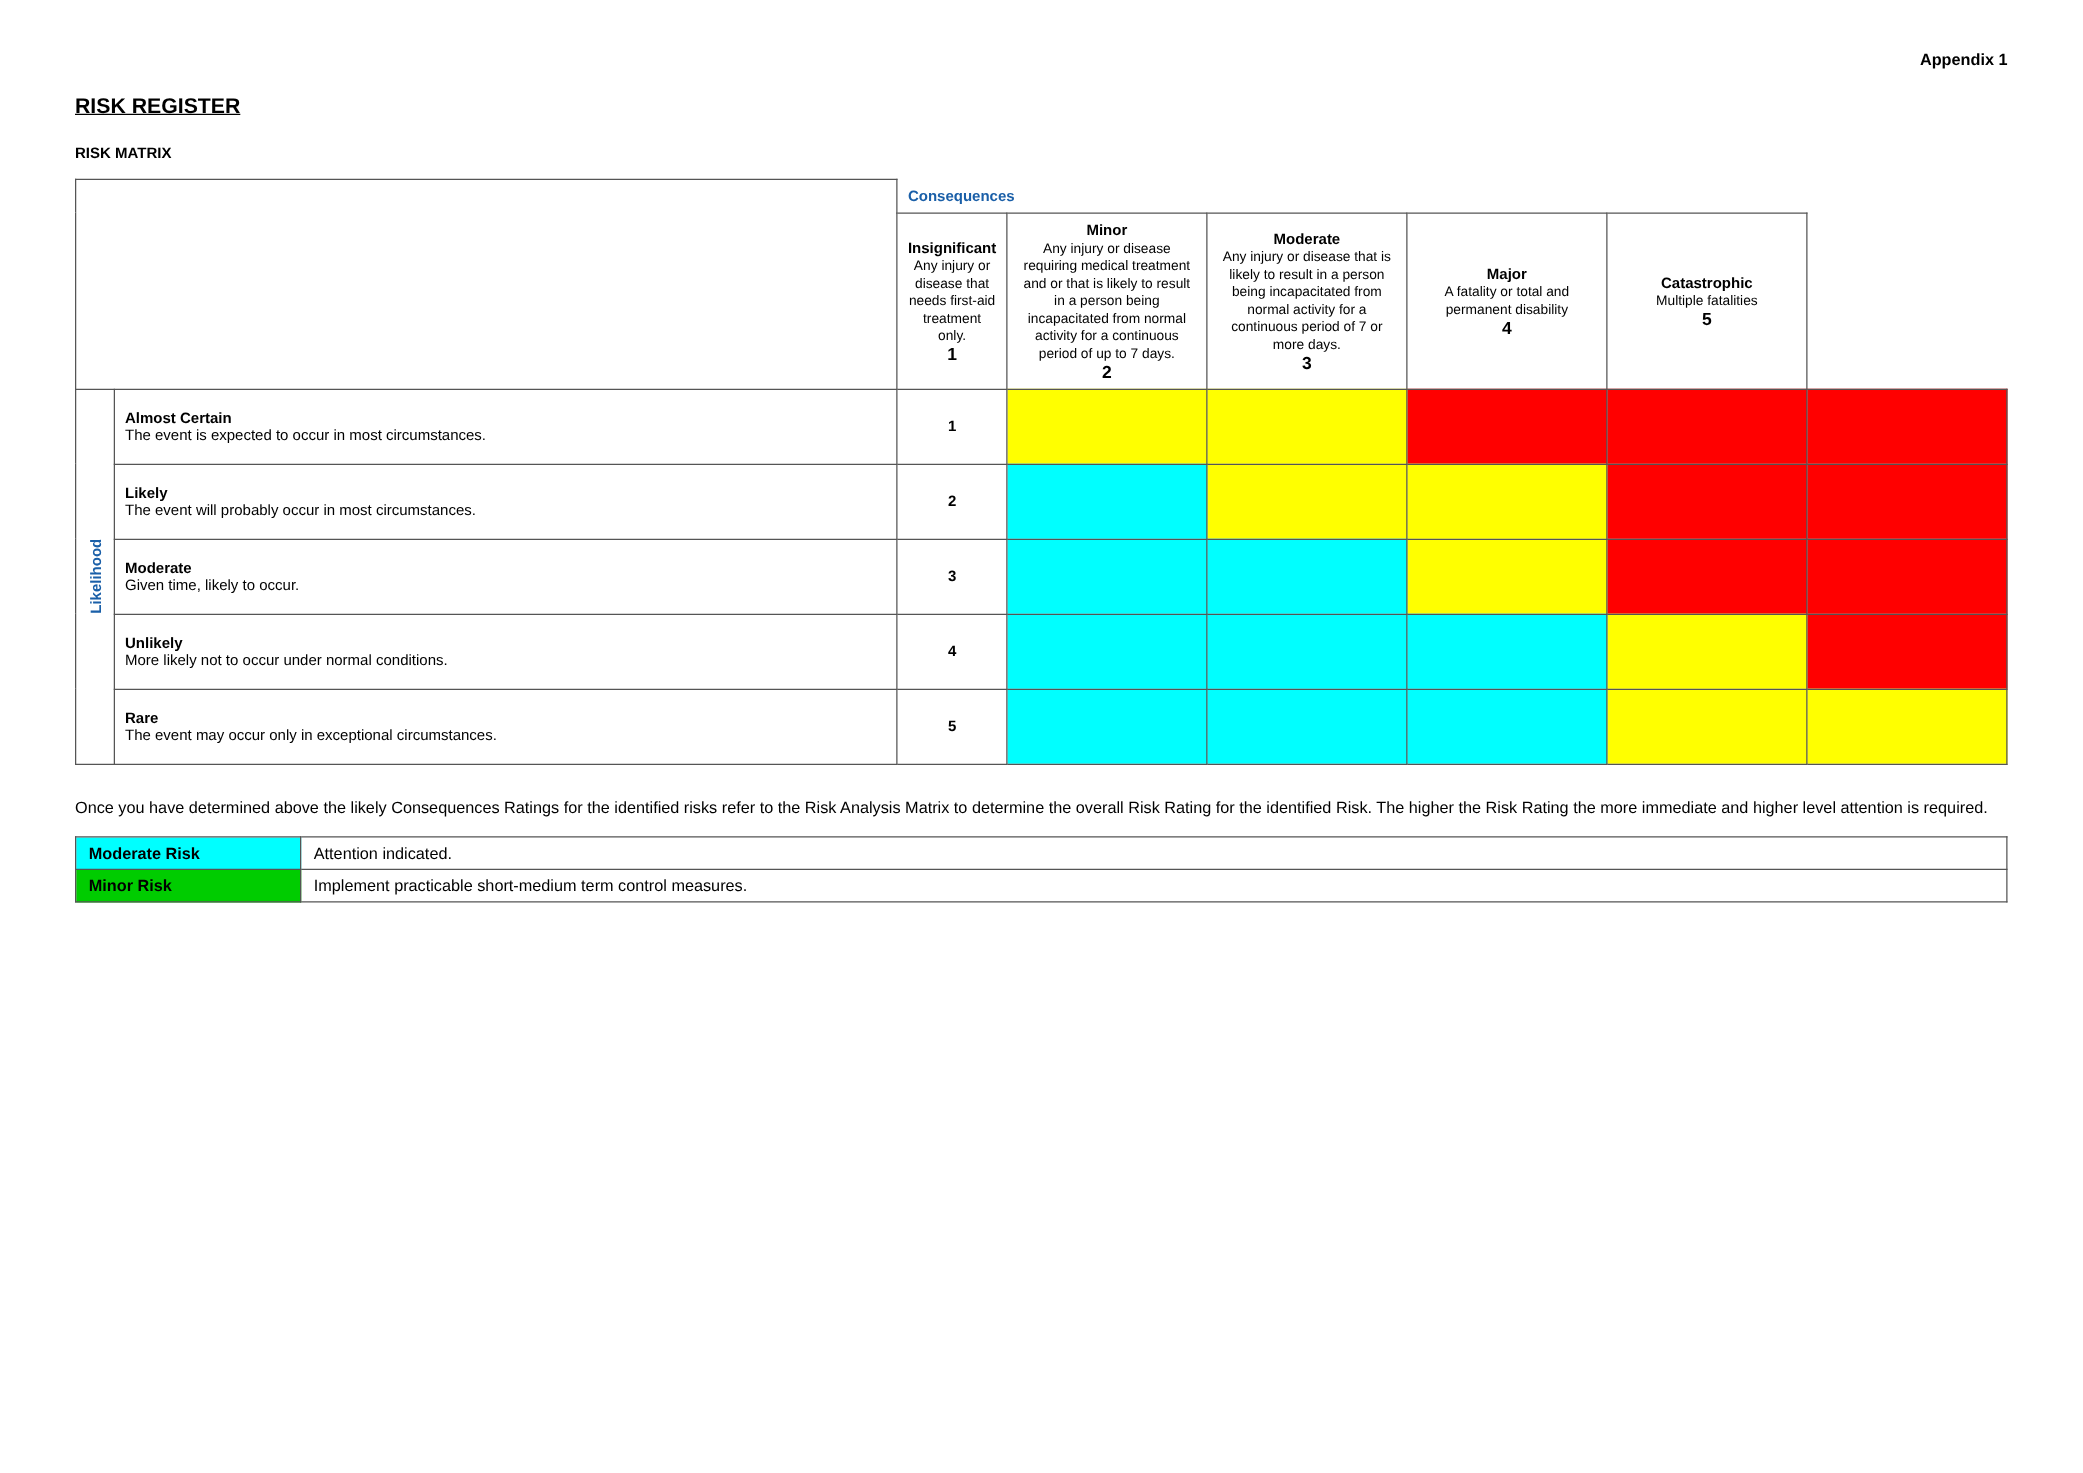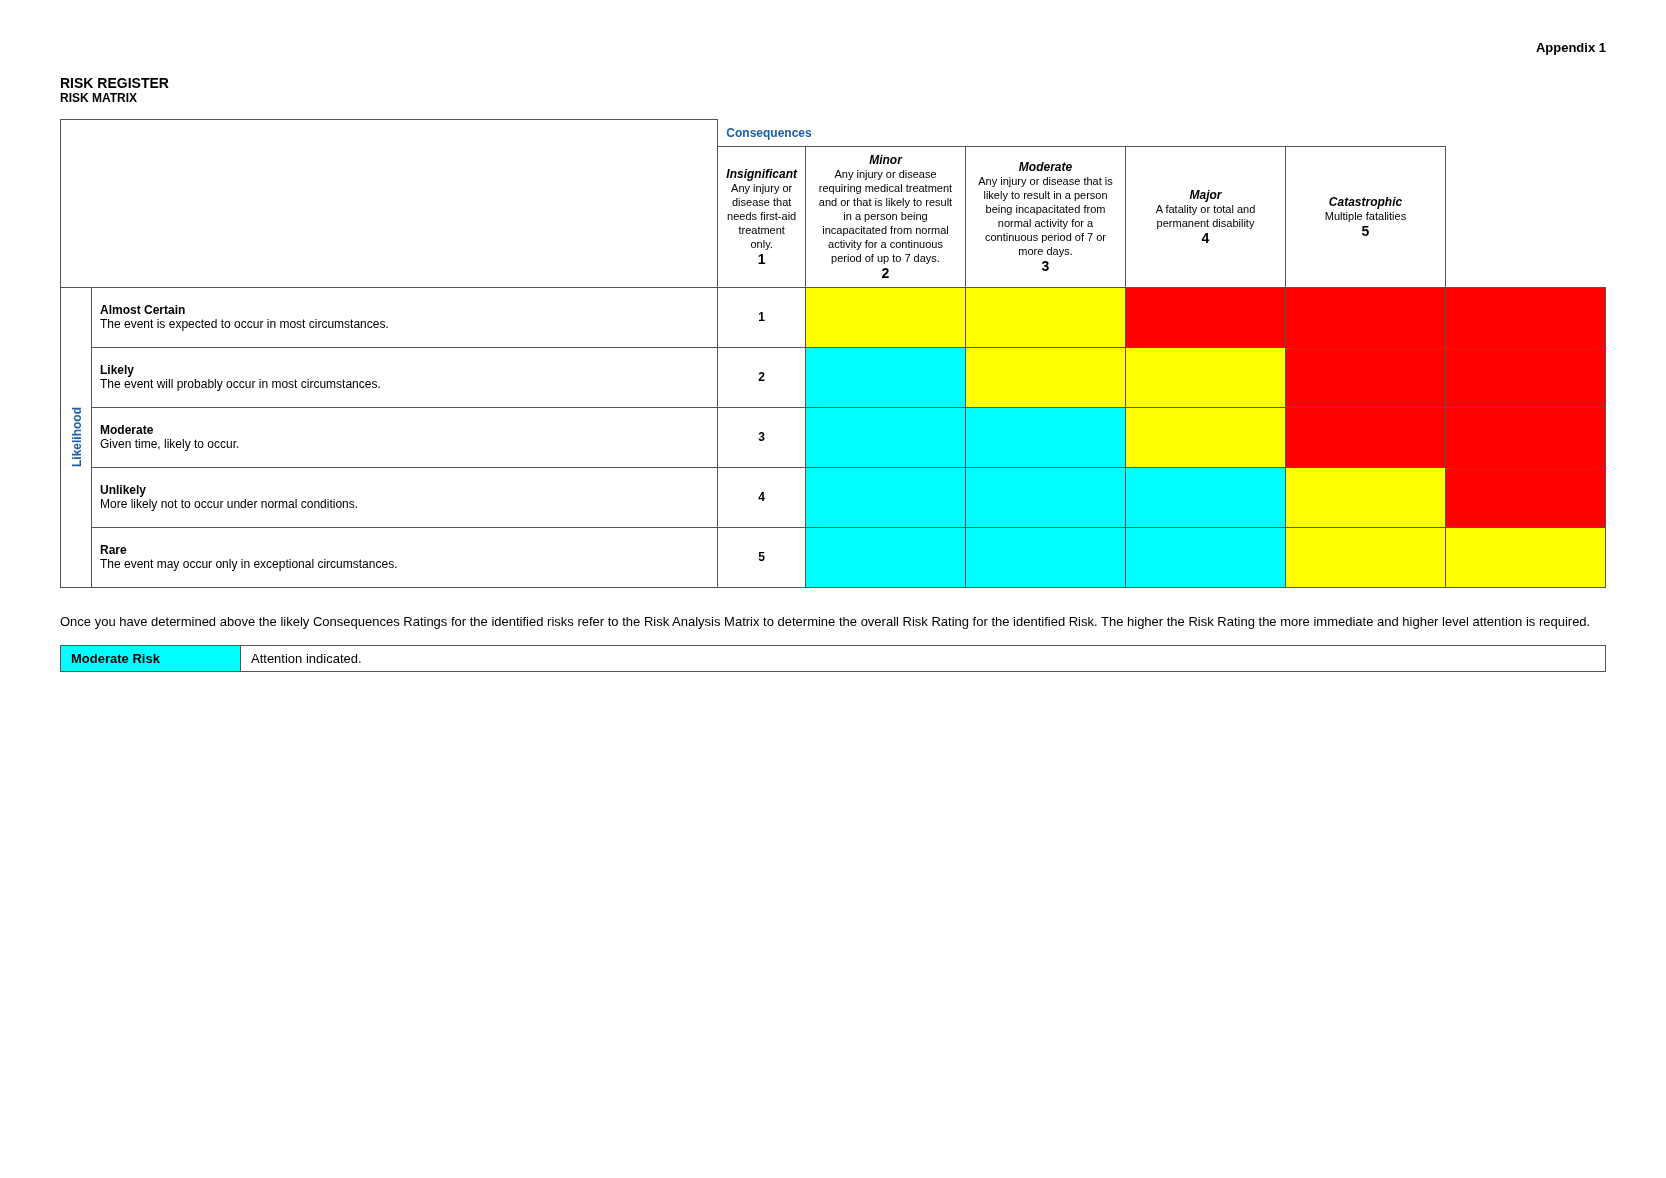--- a/index.html
+++ b/index.html
@@ -10,22 +10,24 @@
       color: #000;
       padding: 40px 60px;
     }
     .appendix {
       text-align: right;
       font-weight: bold;
       font-size: 13px;
       margin-bottom: 20px;
     }
     .main-title {
-      font-size: 14px;
-      font-weight: bold;
+      font-size: 17px;
+      font-weight: bold;
+      text-decoration: underline;
+      margin-bottom: 20px;
     }
     .section-title {
       font-size: 12px;
       font-weight: bold;
       margin-bottom: 14px;
     }
     table.risk-matrix {
       border-collapse: collapse;
       width: 100%;
       margin-bottom: 24px;
@@ -43,21 +45,20 @@
       border: none !important;
       padding-bottom: 4px;
     }
     .col-header {
       font-weight: bold;
       text-align: center;
       background: #fff;
     }
     .col-header .col-title {
       font-weight: bold;
-      font-style: italic;
     }
     .col-header .col-desc {
       font-weight: normal;
       font-size: 11px;
     }
     .col-header .col-num {
       font-weight: bold;
       font-size: 14px;
     }
     .likelihood-header {
@@ -187,14 +188,18 @@
 </table>
 
 <div class="explanation">Once you have determined above the likely Consequences Ratings for the identified risks refer to the Risk Analysis Matrix to determine the overall Risk Rating for the identified Risk.  The higher the Risk Rating the more immediate and higher level attention is required.</div>
 
 <table class="risk-legend-table">
   <tbody id="legend-body">
       <tr>
         <td class="legend-label legend-cyan">Moderate Risk</td>
         <td>Attention indicated.</td>
       </tr>
+      <tr>
+        <td class="legend-label legend-green">Minor Risk</td>
+        <td>Implement practicable short-medium term control measures.</td>
+      </tr>
     </tbody>
 </table>
 
 </body></html>

